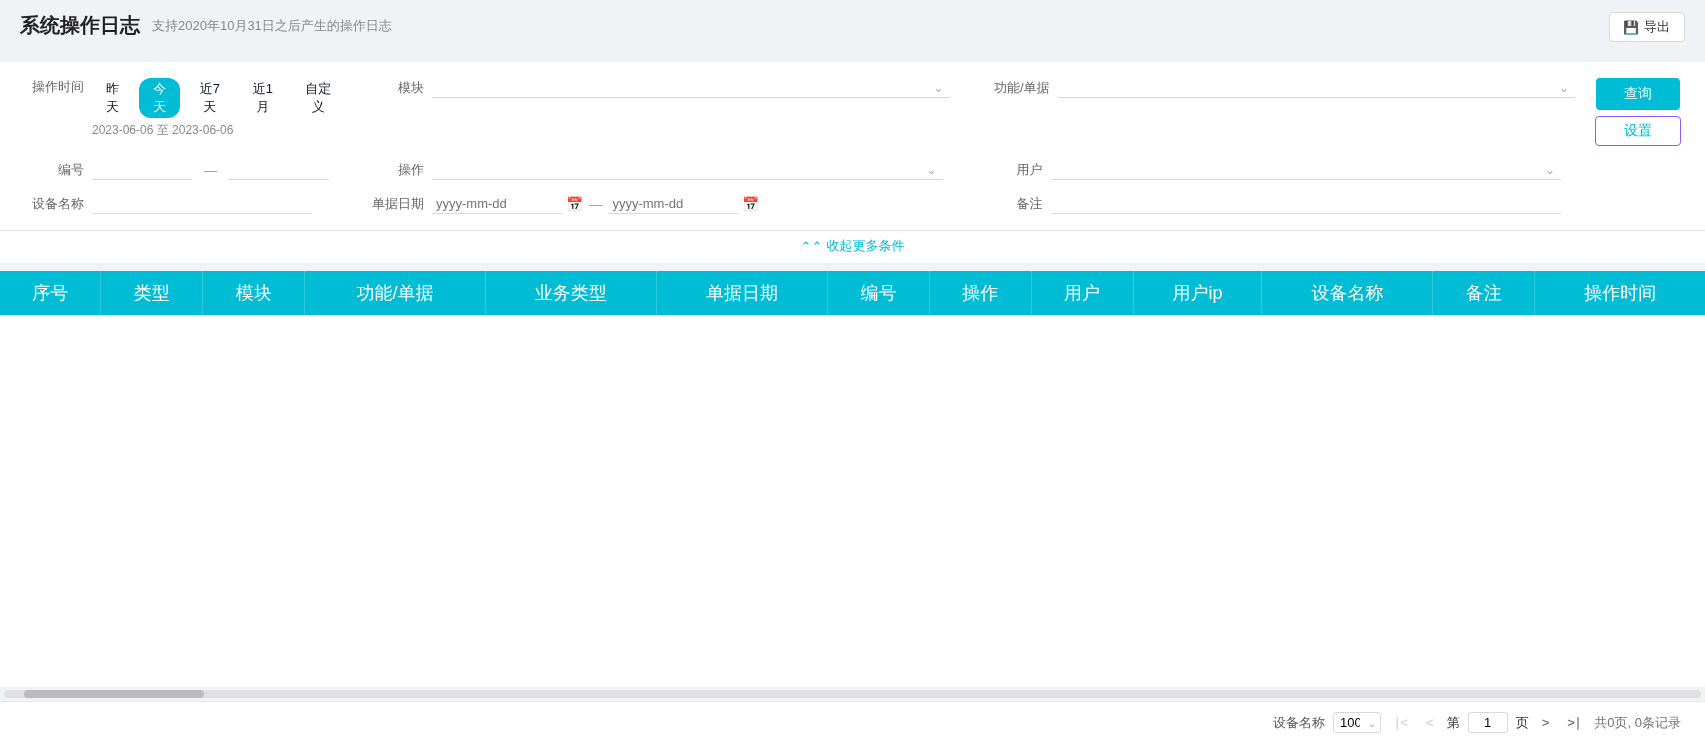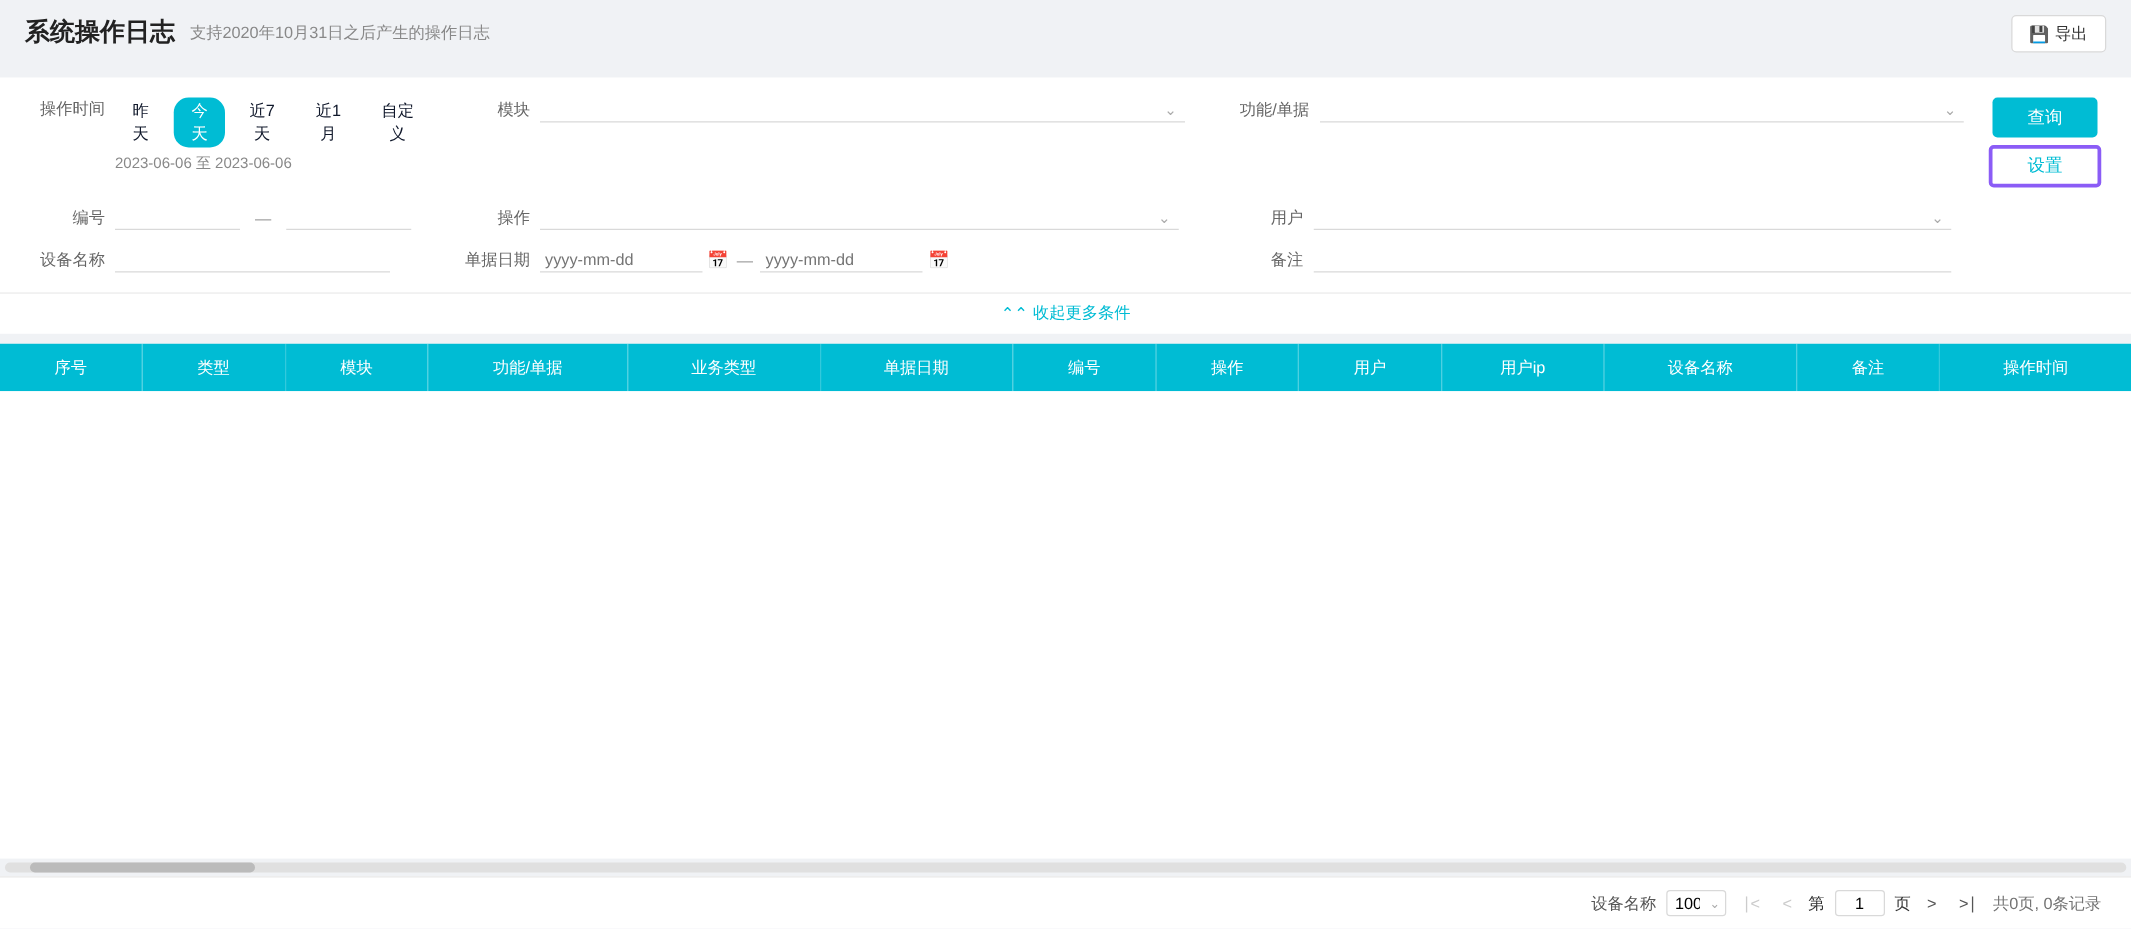--- a/index.html
+++ b/index.html
@@ -33,33 +33,33 @@
     .select-wrapper { position: relative; display: inline-block; }
     .select-wrapper .chevron { position: absolute; right: 6px; top: 50%; transform: translateY(-50%); color: #aaa; pointer-events: none; font-size: 12px; }
     .select-wrapper .select-underline { border: none; border-bottom: 1px solid #d9d9d9; outline: none; padding: 2px 24px 2px 4px; font-size: 13px; background: transparent; color: #333; width: 280px; cursor: pointer; }
 
     
     .date-input { border: none; border-bottom: 1px solid #d9d9d9; outline: none; padding: 2px 4px; font-size: 13px; background: transparent; color: #bbb; width: 130px; }
     .date-icon { color: #00bcd4; margin-left: 4px; cursor: pointer; font-size: 14px; }
 
     
     .query-btn { background: #00bcd4; color: #fff; border: none; border-radius: 4px; padding: 7px 28px; font-size: 14px; cursor: pointer; font-weight: 500; }
-    .settings-btn { background: #fff; color: #00bcd4; border: 3px solid #8b5cf6; border-radius: 4px; padding: 5px 28px; font-size: 14px; cursor: pointer; margin-top: 4px; }
+    .settings-btn { background: #fff; color: #00bcd4; border: 1px solid #8b5cf6; border-radius: 4px; padding: 5px 28px; font-size: 14px; cursor: pointer; margin-top: 4px; }
 
     .btn-group { display: flex; flex-direction: column; align-items: center; gap: 2px; margin-left: 20px; }
 
     
     .collapse-bar { display: flex; justify-content: center; align-items: center; padding: 6px 0 8px 0; background: #fff; }
     .collapse-btn { background: none; border: none; color: #00bcd4; cursor: pointer; font-size: 13px; display: flex; align-items: center; gap: 4px; }
 
     
     .table-section { background: #fff; flex: 1; margin-top: 8px; }
     .data-table { width: 100%; border-collapse: collapse; }
     .data-table thead tr { background: #00bcd4; }
-    .data-table thead th { color: #fff; font-size: 13px; font-weight: 500; padding: 10px 24px; text-align: center; border-right: 1px solid rgba(255,255,255,0.2); white-space: nowrap; }
+    .data-table thead th { color: #fff; font-size: 18px; font-weight: 500; padding: 10px 8px; text-align: center; border-right: 1px solid rgba(255,255,255,0.2); white-space: nowrap; }
     .data-table thead th:last-child { border-right: none; }
     .empty-area { height: 350px; background: #fff; }
 
     
     .pagination-bar { display: flex; align-items: center; justify-content: flex-end; background: #fff; padding: 10px 24px; border-top: 1px solid #e8e8e8; gap: 8px; font-size: 13px; }
     .page-size-label { color: #555; }
     .page-size-select { border: 1px solid #d9d9d9; border-radius: 3px; padding: 2px 20px 2px 6px; font-size: 13px; appearance: none; background: #fff; cursor: pointer; width: 48px; }
     .page-size-wrapper { position: relative; display: inline-block; }
     .page-size-wrapper .chevron { position: absolute; right: 5px; top: 50%; transform: translateY(-50%); font-size: 10px; color: #aaa; pointer-events: none; }
     .page-nav-btn { background: none; border: none; color: #555; cursor: pointer; font-size: 13px; padding: 2px 5px; }

